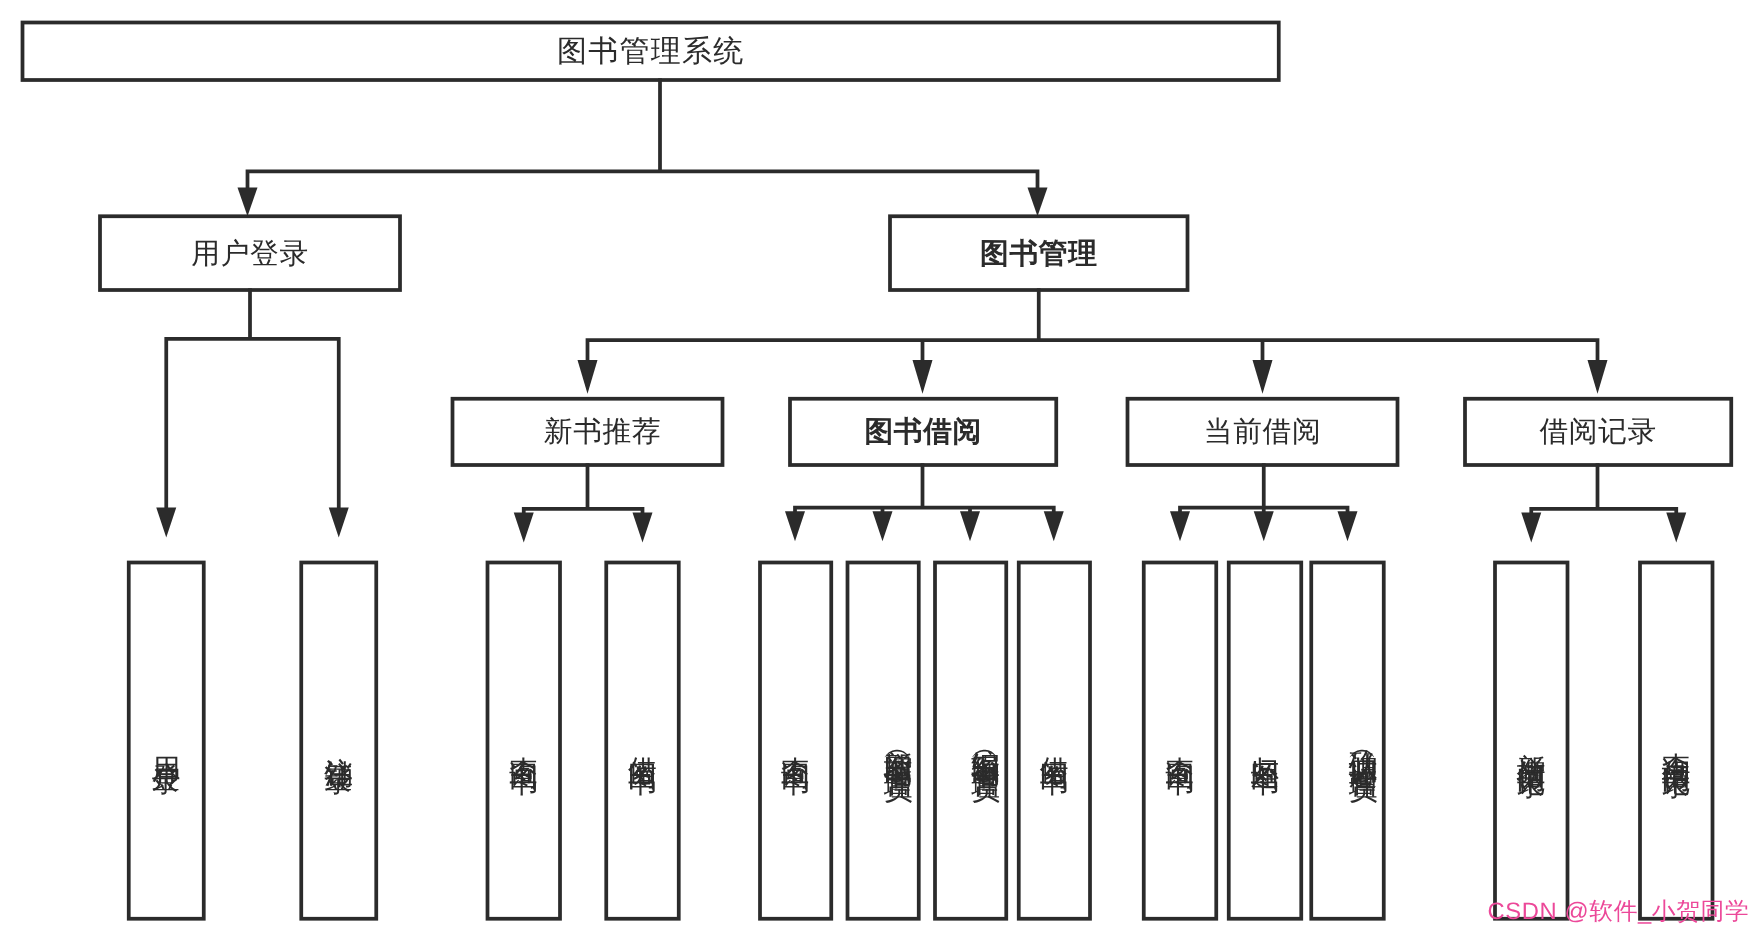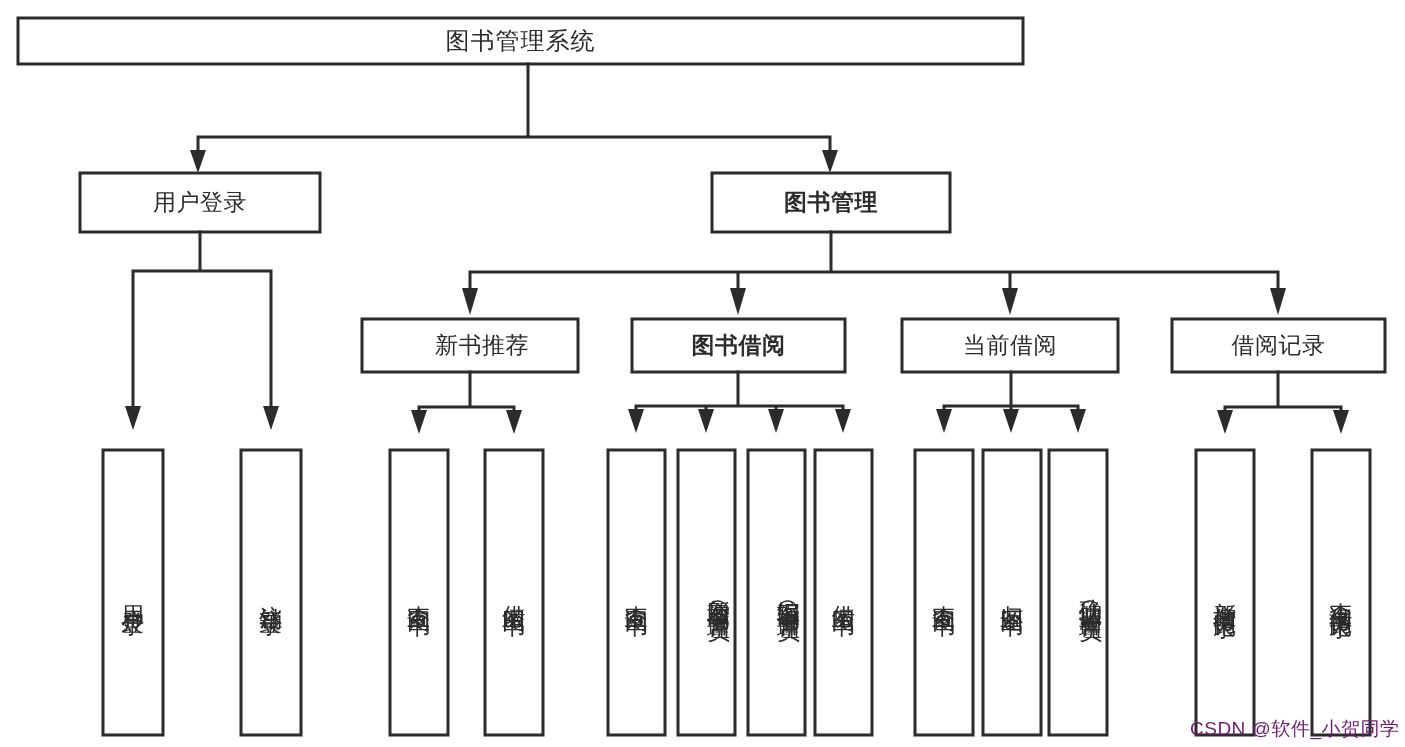--- a/index.html
+++ b/index.html
@@ -71,21 +71,21 @@
     justify-content: center;
     padding-top: 4px;
     box-sizing: border-box;
   }
   .label-v.v-center {
     align-items: center;
     padding-top: 0;
   }
   .watermark {
     position: absolute;
-    color: #701a75;
+    color: #ec4899;
     font-size: 19px;
     font-family: "Liberation Sans", "DejaVu Sans", sans-serif;
     white-space: nowrap;
     letter-spacing: 0.5px;
   }
 </style>
 </head>
 <body>
 
 <div id="diagram-root">

